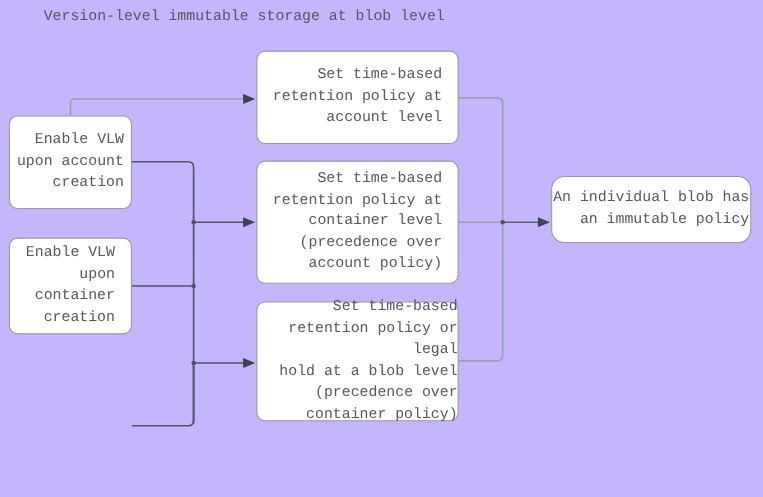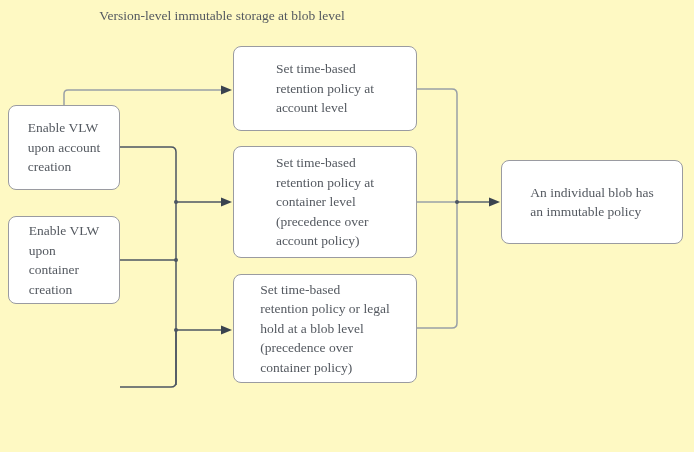--- a/index.html
+++ b/index.html
@@ -1,53 +1,53 @@
 <!DOCTYPE html>
 <html style="--node-border: #9a9ba1; --node-fill: #ffffff; --node-text: #545960; --edge-dark: #4c5662; --edge-light: #99a0a7; --arrowhead: #3a434f;"><head>
 <meta charset="utf-8">
 <style>
   html,body{margin:0;padding:0;background:#ffffff;}
   .canvas{
     position:relative;
     width:694px;height:452px;
-    background:#fef9c3;
-    font-family:Liberation Serif, serif;
+    background:#c4b5fd;
+    font-family:Liberation Mono, monospace;
     overflow:hidden;
   }
   .diagram-title{
     position:absolute;
     top:6px;left:0;width:444px;
     text-align:center;
     font-size:13.5px;
     line-height:19px;
     color:var(--node-text,#545960);
   }
   .node{
     position:absolute;
     box-sizing:border-box;
     background:var(--node-fill,#ffffff);
     border:1.3px solid var(--node-border,#9a9ba1);
     border-radius:8px;
     display:flex;
     align-items:center;
     justify-content:center;
-    text-align:left;
+    text-align:right;
     font-size:13.5px;
     line-height:19.5px;
     color:var(--node-text,#545960);
     white-space:pre-line;
     z-index:2;
   }
   .node-l1{left:8px;  top:105px; width:112px; height:85px;}
   .node-l2{left:8px;  top:216px; width:112px; height:88px;}
   .node-l3{left:8px;  top:332px; width:112px; height:108px;}
   .node-m1{left:233px;top:46px;  width:184px; height:85px;}
   .node-m2{left:233px;top:146px; width:184px; height:112px;}
   .node-m3{left:233px;top:274px; width:184px; height:109px;}
-  .node-r1{left:501px;top:160px; width:182px; height:84px;}
+  .node-r1{left:501px;top:160px; width:182px; height:61px;border-radius:12px;}
   svg.edges{position:absolute;left:0;top:0;z-index:1;}
   .edge{fill:none;stroke-width:1.5;stroke-linecap:butt;}
   .edge-dark{stroke:var(--edge-dark,#4c5662);}
   .edge-light{stroke:var(--edge-light,#99a0a7);}
   .edge-mid{stroke:#5a646e;}
   .head{fill:var(--arrowhead,#3a434f);stroke:none;}
   .junction{fill:var(--edge-dark,#4c5662);stroke:none;}
 </style>
 </head>
 <body>

